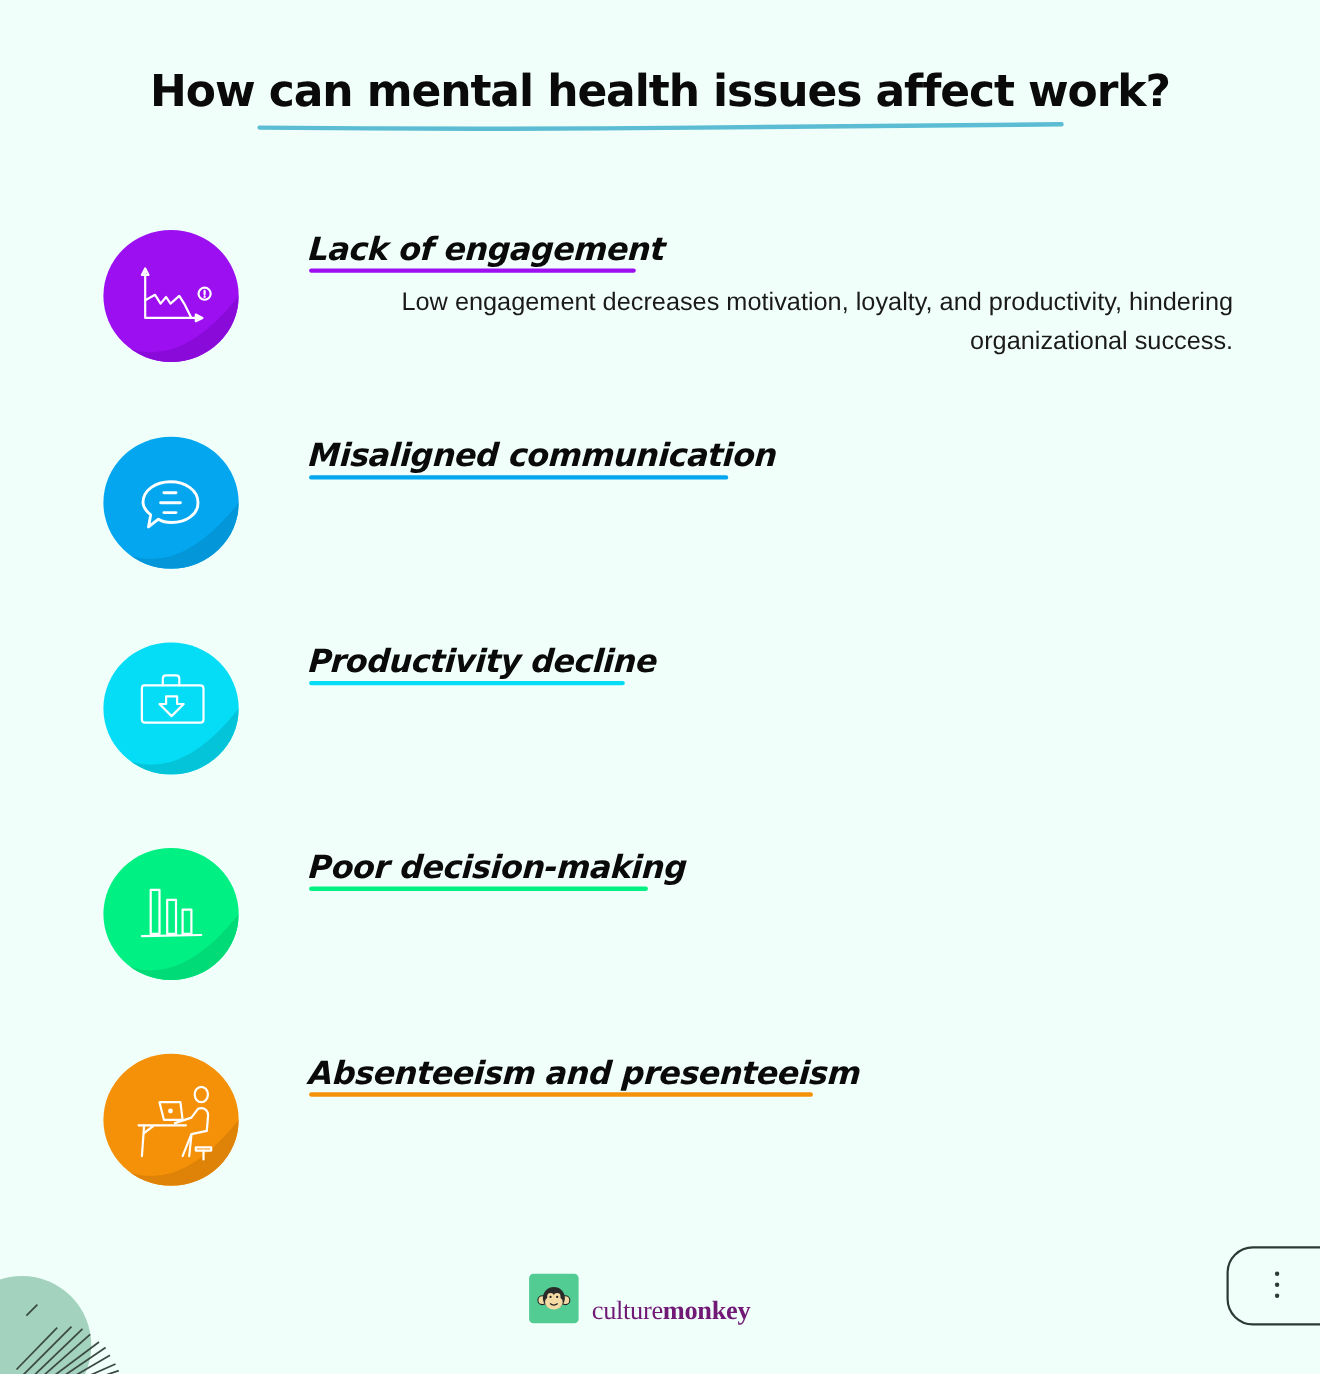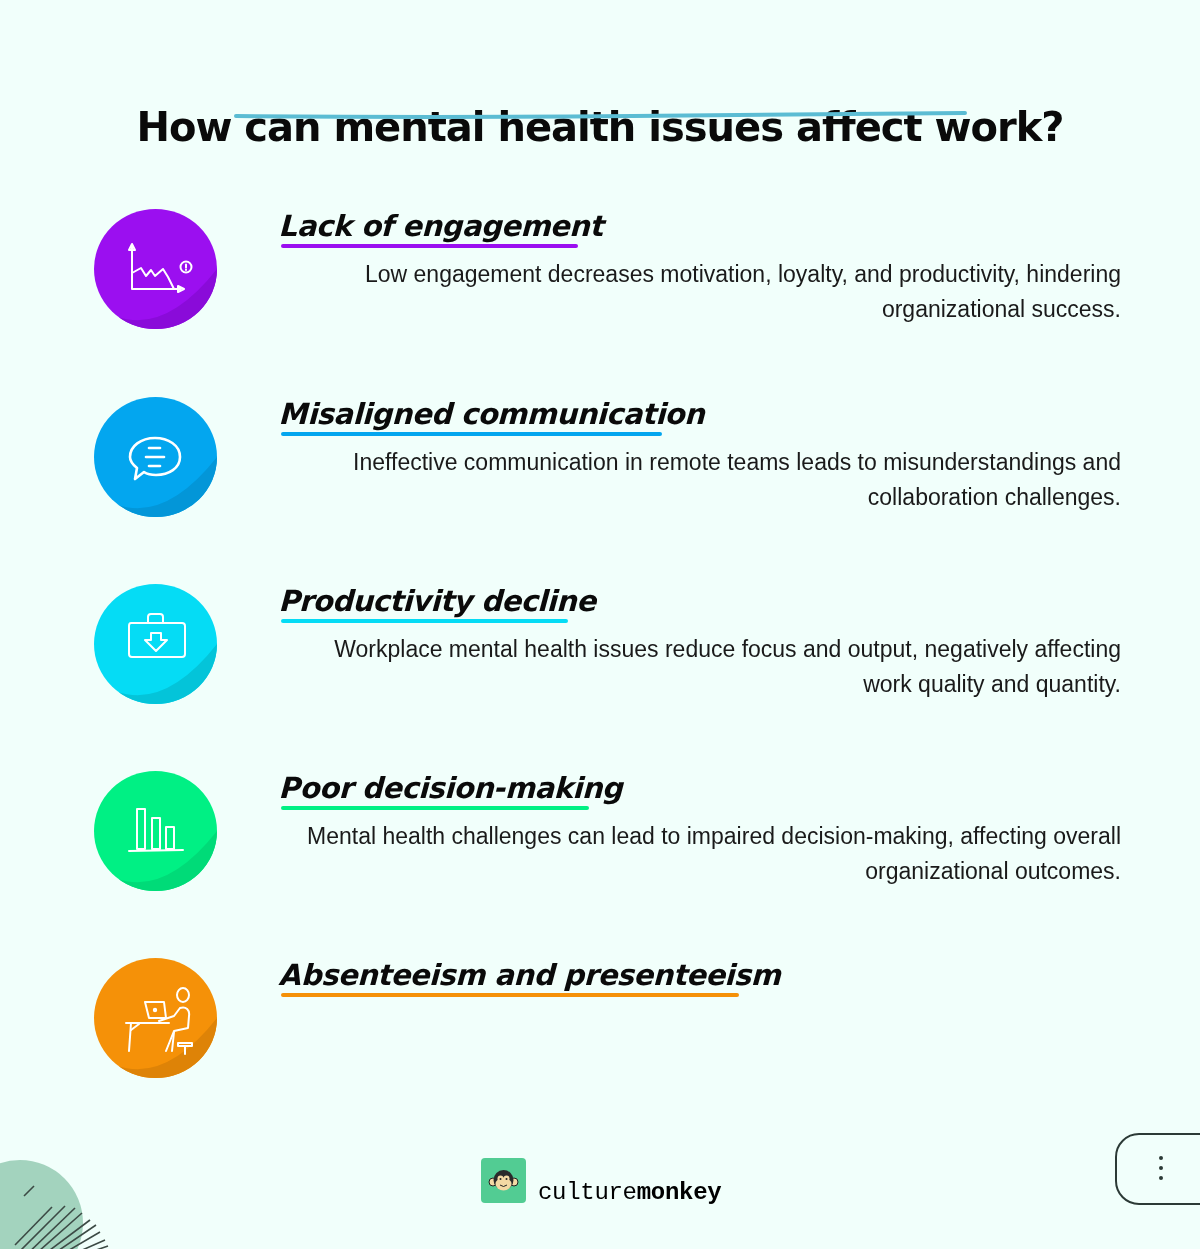--- a/index.html
+++ b/index.html
@@ -12,21 +12,20 @@
     }
     .title {
       position: absolute;
       left: 0; top: 60px; width: 1200px;
       text-align: center;
       font-family: "DejaVu Sans", sans-serif;
       font-weight: bold;
       font-size: 40px;
       letter-spacing: -1px;
       color: #0a0a0a;
-      margin-top: 44px;
     }
     .title-underline {
       position: absolute;
       left: 233px; top: 110px;
     }
     .item {
       position: absolute;
       left: 0; width: 1200px;
       height: 130px;
     }
@@ -76,23 +75,23 @@
       display: flex; align-items: center;
     }
     .brand-logo {
       width: 45px; height: 45px;
       background: #52cc93;
       border-radius: 4px;
       position: relative;
     }
     .brand-name {
       margin-left: 12px;
-      font-family: Liberation Mono, monospace;
+      font-family: Liberation Serif, serif;
       font-size: 24px;
-      color: #000000;
+      color: #701a75;
       letter-spacing: -0.3px;
       margin-top: 24px;
     }
     .brand-name b { font-weight: bold; }
     .menu-button {
       position: absolute;
       left: 1115px; top: 1133px;
       width: 110px; height: 72px;
       border: 2px solid #2c3a36;
       border-radius: 24px;
@@ -147,54 +146,51 @@
       </svg>
     <svg class="glyph" viewBox="0 0 123 120" fill="none" stroke="#fff" stroke-width="2.6" stroke-linecap="round" stroke-linejoin="round">
       <path d="M61 41 C 74 41 86 48 86 60 C 86 71 75 78 62 78 C 57 78 53 77 50 75 L 41 82 L 43 71 C 38 67 36 63 36 60 C 36 49 47 41 61 41 Z"></path>
       <path d="M55 51 L 66 51"></path>
       <path d="M52 60 L 70 60"></path>
       <path d="M55 69 L 66 69"></path>
     </svg>
   </div>
   <div class="item-title">Misaligned communication</div>
   <div class="item-underline" style="width:381px;background:#03a6ef;"></div>
-  <div class="item-desc">Ineffective communication in remote teams leads to misunderstandings and collaboration challenges.</div>
 </div>
 
 <div class="item" style="top:584px;">
   <div class="icon-circle" style="background:#05dcf5;">
     <svg class="shade" viewBox="0 0 123 120">
         <path d="M0 95 Q 60 140 123 60 L123 120 L0 120 Z" fill="#04c4d9"></path>
       </svg>
     <svg class="glyph" viewBox="0 0 123 120" fill="none" stroke="#fff" stroke-width="2" stroke-linecap="round" stroke-linejoin="round">
       <path d="M37 39 L 88 39 C 90 39 91 40 91 42 L 91 70 C 91 72 90 73 88 73 L 38 73 C 36 73 35 72 35 70 L 35 42 C 35 40 36 39 37 39 Z"></path>
       <path d="M54 39 L 54 33 C 54 31 55 30 57 30 L 66 30 C 68 30 69 31 69 33 L 69 39"></path>
       <path d="M57 49 L 57 56 L 51 56 L 62 67 L 73 56 L 67 56 L 67 49 Z"></path>
     </svg>
   </div>
   <div class="item-title">Productivity decline</div>
   <div class="item-underline" style="width:287px;background:#05dcf5;"></div>
-  <div class="item-desc">Workplace mental health issues reduce focus and output, negatively affecting work quality and quantity.</div>
 </div>
 
 <div class="item" style="top:771px;">
   <div class="icon-circle" style="background:#00f084;">
     <svg class="shade" viewBox="0 0 123 120">
         <path d="M0 95 Q 60 140 123 60 L123 120 L0 120 Z" fill="#00db78"></path>
       </svg>
     <svg class="glyph" viewBox="0 0 123 120" fill="none" stroke="#fff" stroke-width="2" stroke-linecap="round" stroke-linejoin="round">
       <rect x="43" y="38" width="8" height="40"></rect>
       <rect x="58" y="47" width="8" height="31"></rect>
       <rect x="72" y="56" width="8" height="22"></rect>
       <path d="M35 80 L 89 79"></path>
     </svg>
   </div>
   <div class="item-title">Poor decision-making</div>
   <div class="item-underline" style="width:308px;background:#00f084;"></div>
-  <div class="item-desc">Mental health challenges can lead to impaired decision-making, affecting overall organizational outcomes.</div>
 </div>
 
 <div class="item" style="top:958px;">
   <div class="icon-circle" style="background:#f59108;">
     <svg class="shade" viewBox="0 0 123 120">
         <path d="M0 95 Q 60 140 123 60 L123 120 L0 120 Z" fill="#de8307"></path>
       </svg>
     <svg class="glyph" viewBox="0 0 123 120" fill="none" stroke="#fff" stroke-width="2" stroke-linecap="round" stroke-linejoin="round">
       <ellipse cx="89" cy="37" rx="6" ry="7"></ellipse>
       <path d="M51 44 L 70 44 L 72 60 L 55 60 Z"></path>

